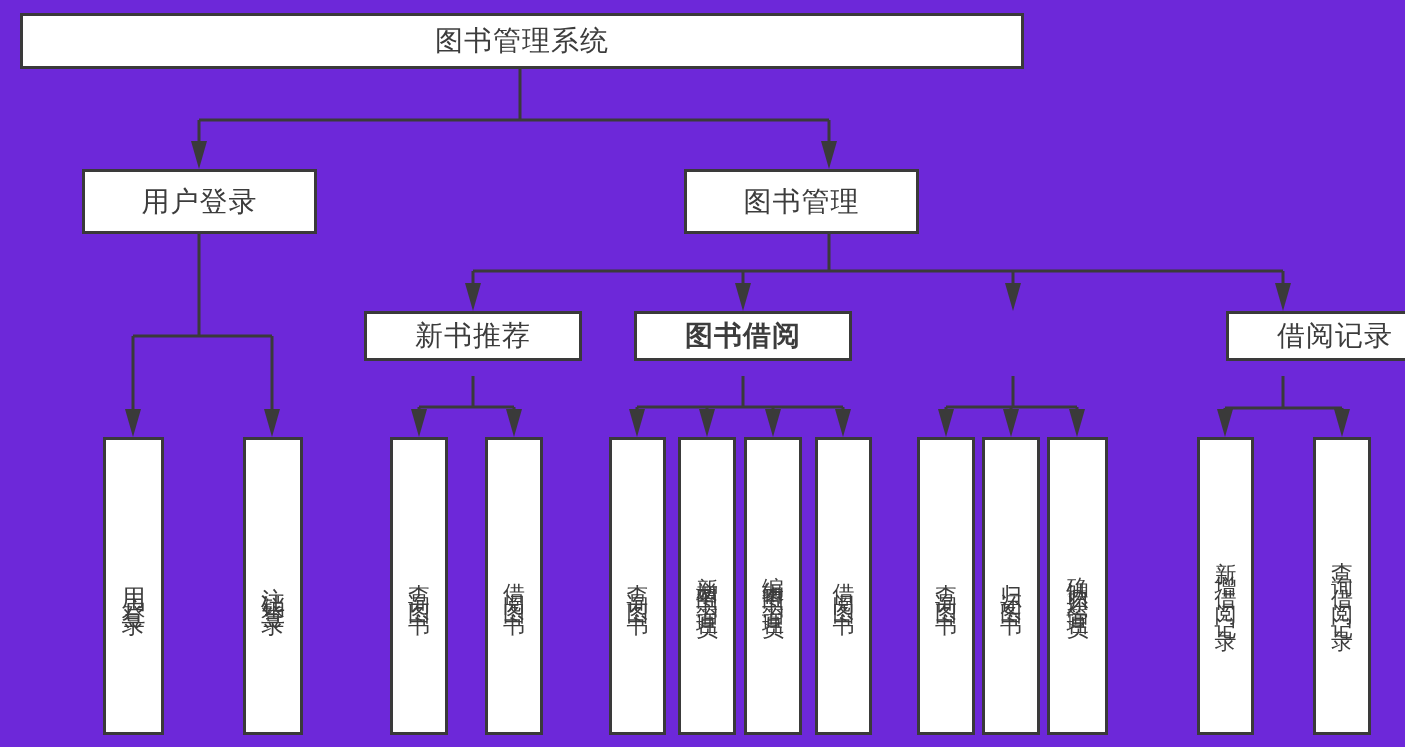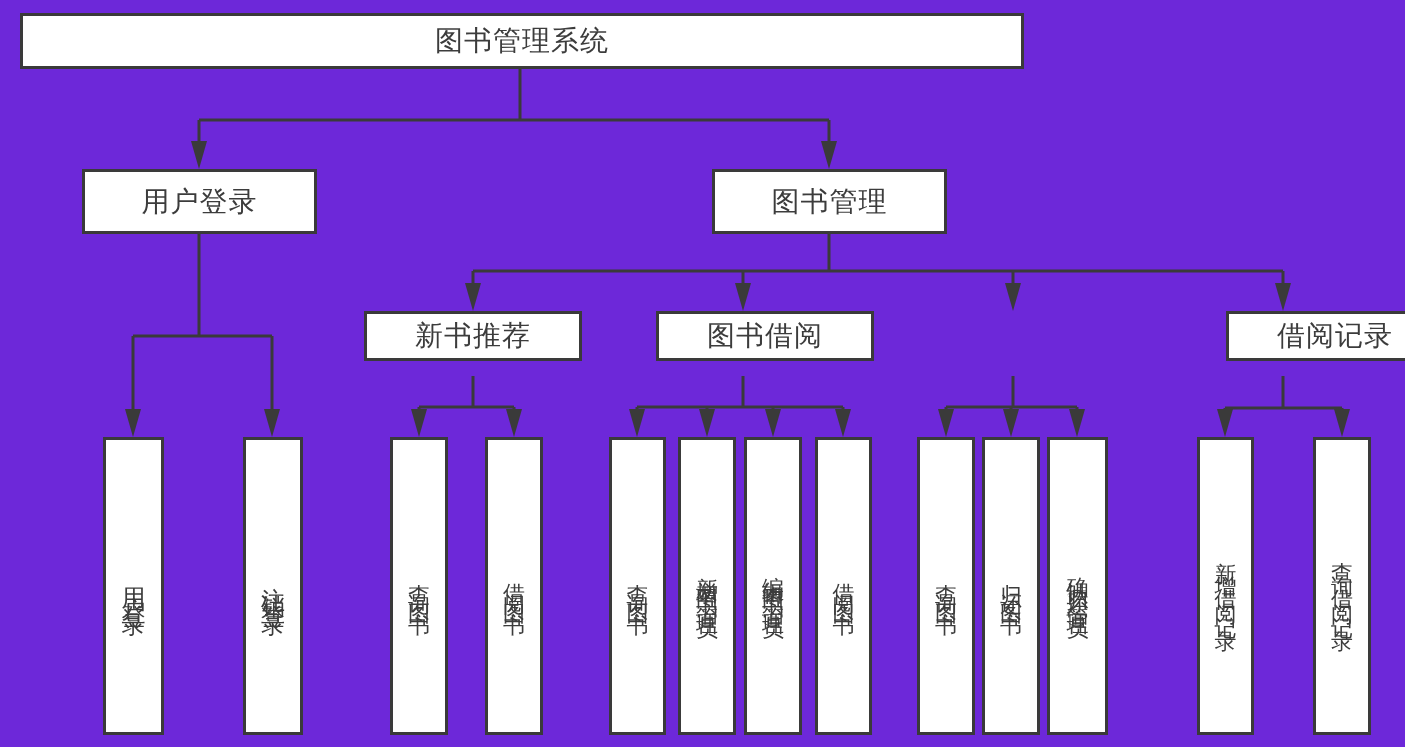--- a/index.html
+++ b/index.html
@@ -105,28 +105,28 @@
     </g>
   </svg>
 
   <div class="node root">
     <span class="hlabel">图书管理系统</span>
   </div>
 
   <div class="node lvl2" style="left:82px;">
     <span class="hlabel">用户登录</span>
   </div>
-  <div class="node lvl2" style="left:712px;">
+  <div class="node lvl2" style="left:684px;">
     <span class="hlabel">图书管理</span>
   </div>
 
   <div class="node lvl3" style="left:364px;">
     <span class="hlabel">新书推荐</span>
   </div>
-  <div class="node lvl3" style="left:656px;">
+  <div class="node lvl3" style="left:634px;font-weight:bold;">
     <span class="hlabel">图书借阅</span>
   </div>
   <div class="node lvl3" style="left:1226px;">
     <span class="hlabel">借阅记录</span>
   </div>
 
   <div class="node leaf" style="left:103px;width:61px;">
     <span class="vtext vbig">用户登录</span>
   </div>
   <div class="node leaf" style="left:243px;width:60px;">

